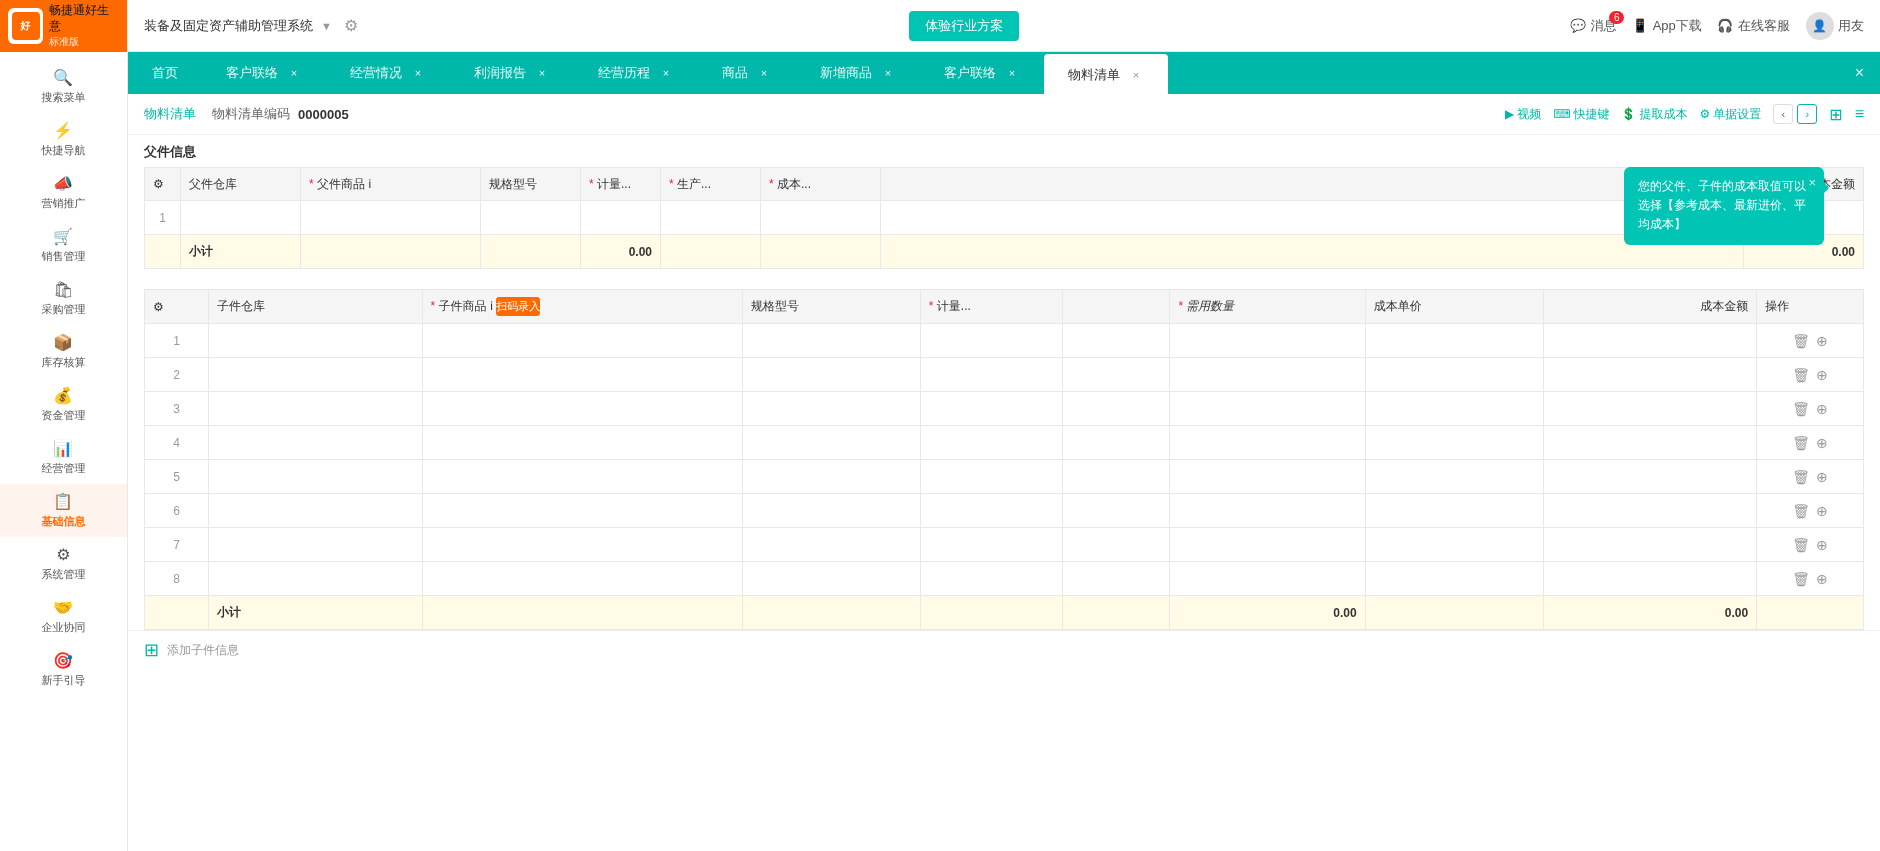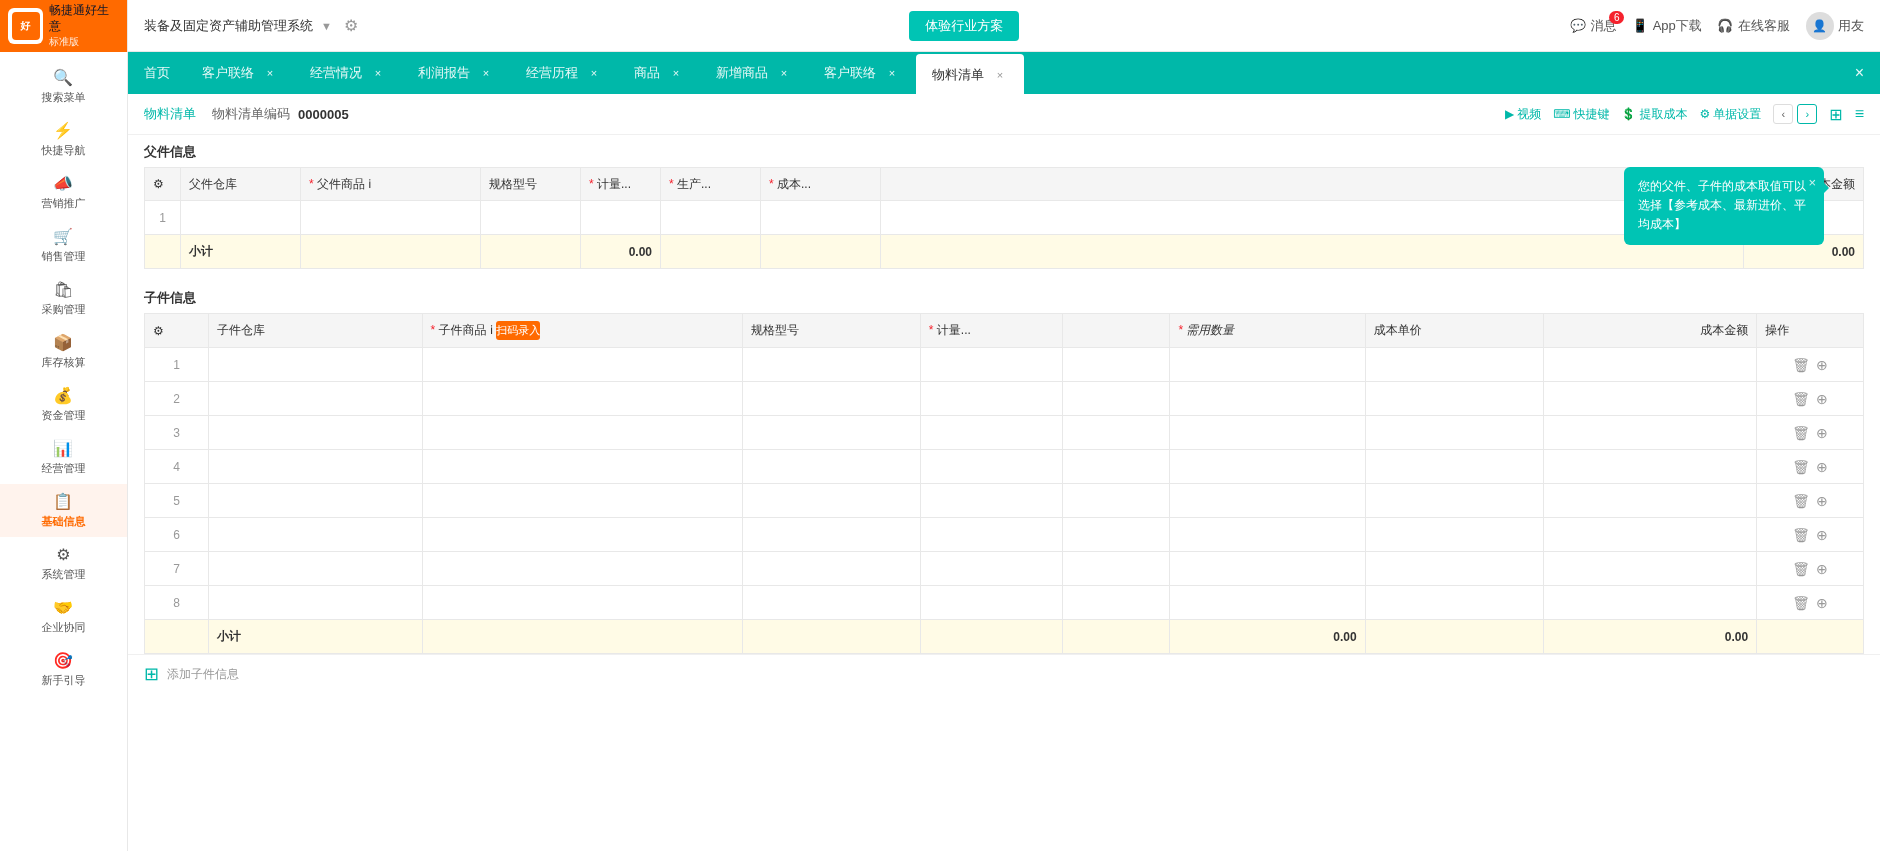--- a/index.html
+++ b/index.html
@@ -28,21 +28,21 @@
     .topbar-dropdown { color: #999; font-size: 11px; cursor: pointer; }
     .topbar-settings { color: #999; font-size: 16px; cursor: pointer; margin-left: 4px; }
     .topbar-trial-btn { background: #00c4b4; color: #fff; border: none; border-radius: 4px; padding: 6px 16px; font-size: 13px; cursor: pointer; }
     .topbar-right { display: flex; align-items: center; gap: 16px; color: #555; font-size: 13px; }
     .topbar-right-item { display: flex; align-items: center; gap: 4px; cursor: pointer; position: relative; }
     .badge { background: #f5222d; color: #fff; border-radius: 10px; font-size: 10px; padding: 1px 5px; position: absolute; top: -6px; right: -8px; }
     .topbar-avatar { width: 28px; height: 28px; background: #ddd; border-radius: 50%; display: flex; align-items: center; justify-content: center; font-size: 12px; color: #666; }
 
     
     .tabbar { background: #00b8a9; display: flex; align-items: center; height: 42px; padding: 0 0 0 0; overflow: hidden; }
-    .tab { height: 42px; display: flex; align-items: center; padding: 0 16px; color: rgba(255,255,255,0.9); font-size: 13px; cursor: pointer; white-space: nowrap; position: relative; }
+    .tab { height: 42px; display: flex; align-items: center; padding: 0 24px; color: rgba(255,255,255,0.9); font-size: 13px; cursor: pointer; white-space: nowrap; position: relative; }
     .tab.active { background: #fff; color: #333; border-radius: 4px 4px 0 0; margin-top: 4px; }
     .tab-x-btn { margin-left: 8px; width: 16px; height: 16px; display: inline-flex; align-items: center; justify-content: center; border-radius: 50%; font-size: 11px; cursor: pointer; }
     .global-close { margin-left: auto; padding: 0 16px; color: rgba(255,255,255,0.9); font-size: 16px; cursor: pointer; }
 
     
     .content { flex: 1; background: #fff; overflow-y: auto; padding: 0; }
 
     
     .page-header { display: flex; align-items: center; padding: 10px 16px; border-bottom: 1px solid #f0f0f0; gap: 16px; }
     .breadcrumb-item { font-size: 13px; color: #00b8a9; cursor: pointer; }
@@ -311,21 +311,20 @@
         <div class="tooltip-container" style="position:absolute; top:0; right:0;">
           <div class="tooltip-box">
             <span class="tooltip-close">×</span>
             <span>您的父件、子件的成本取值可以选择【参考成本、最新进价、平均成本】</span>
           </div>
         </div>
       </div>
     </div>
 
     <div class="section" style="margin-top:12px;">
-      <div class="section-title">子件信息</div>
       <table class="data-table">
         <thead>
           <tr>
             <th class="col-settings">⚙</th>
             <th class="col-warehouse">子件仓库</th>
             <th class="col-product">
               <span class="required">*</span> 子件商品 ℹ
               <button class="scan-btn">扫码录入</button>
             </th>
             <th class="col-spec">规格型号</th>

